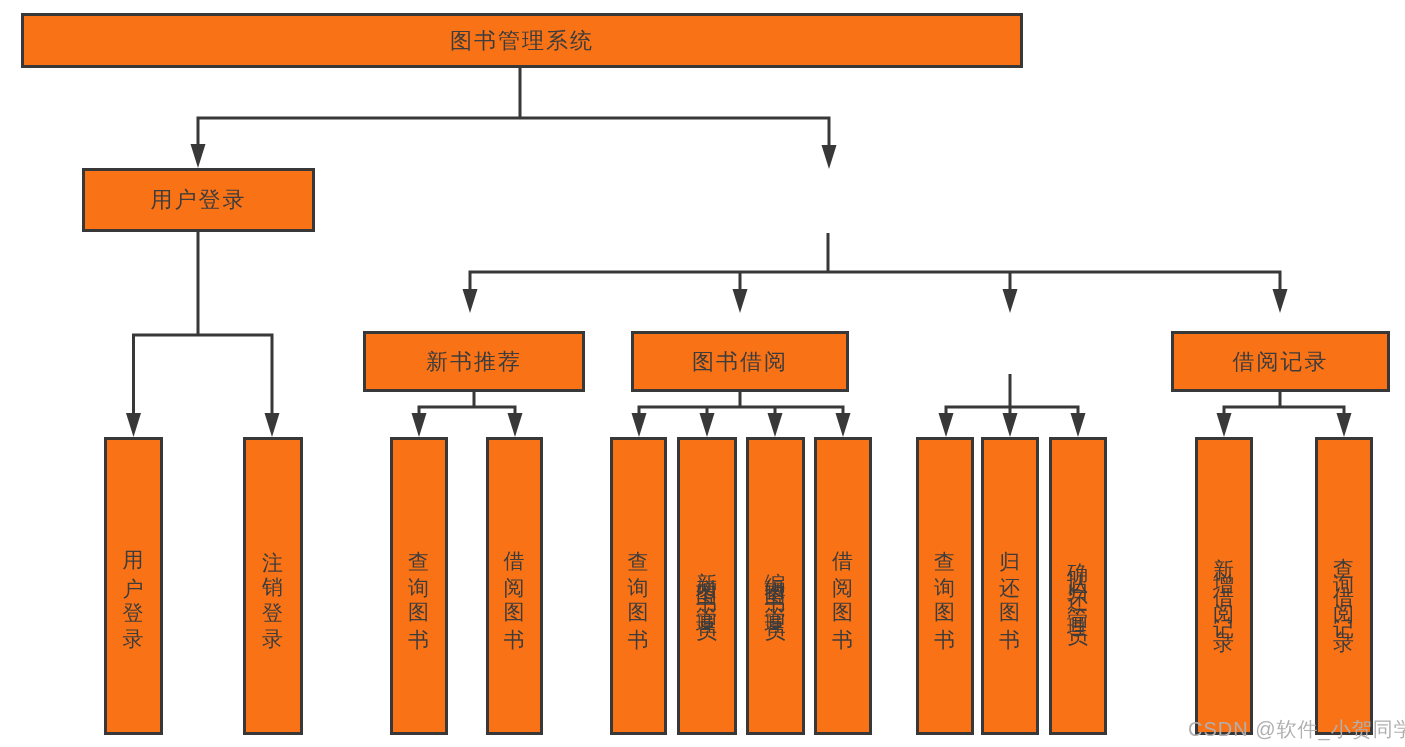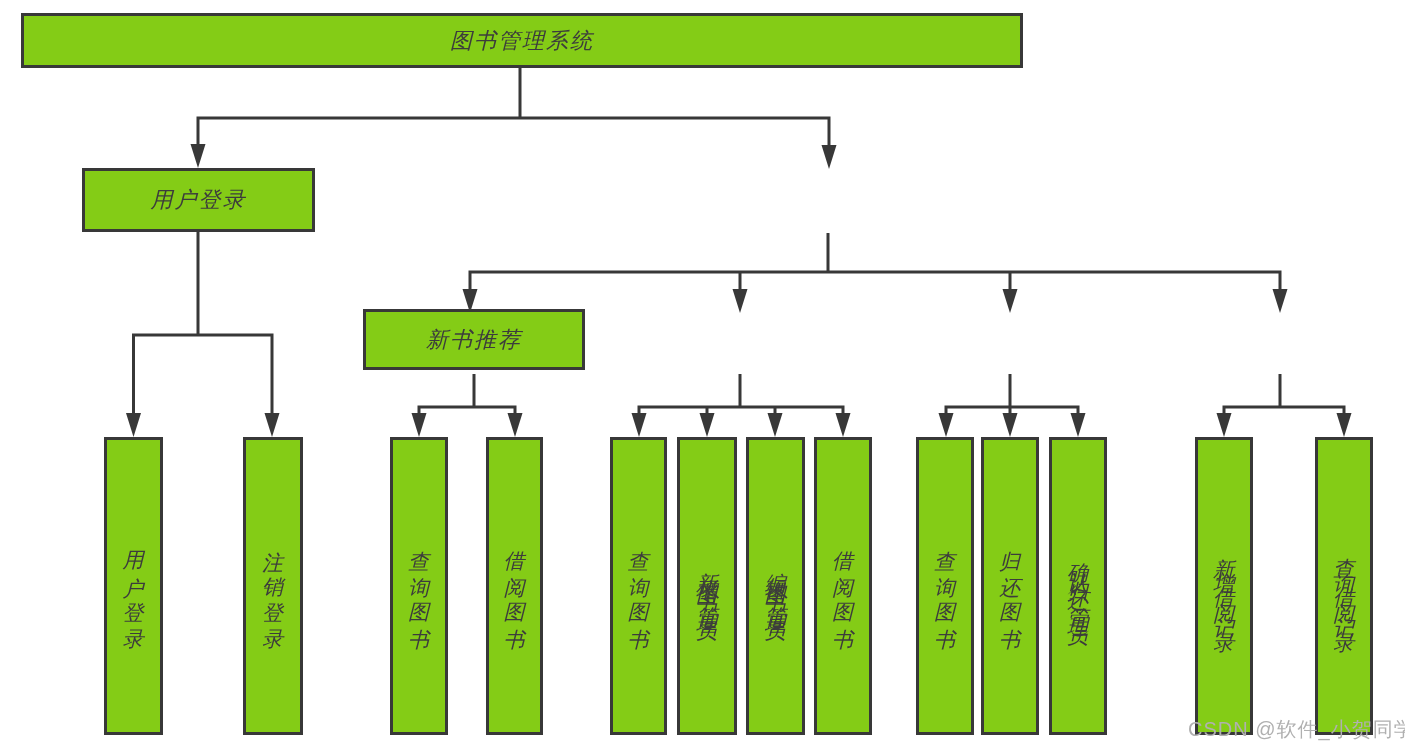--- a/index.html
+++ b/index.html
@@ -14,37 +14,36 @@
   }
   .connectors {
     position: absolute;
     left: 0; top: 0;
     width: 1405px; height: 747px;
     pointer-events: none;
   }
   .box {
     position: absolute;
     border: 3px solid #383838;
-    background: #84cc16;
+    background: #f97316;
     display: flex;
     align-items: center;
     justify-content: center;
     color: #3c3c3c;
     font-size: 22px;
     letter-spacing: 2px;
     white-space: nowrap;
-    font-style: italic;
   }
   
   .root  { left: 21px;  top: 13px;  width: 1002px; height: 55px; }
   
   .l2a   { left: 82px;  top: 168px; width: 233px;  height: 64px; }
   .l2b   { left: 712px; top: 169px; width: 235px;  height: 64px; }
   
-  .l3    { top: 309px; height: 61px; }
+  .l3    { top: 331px; height: 61px; }
   .l3a   { left: 363px;  width: 222px; }
   .l3b   { left: 631px;  width: 218px; }
   .l3c   { left: 901px;  width: 218px; }
   .l3d   { left: 1171px; width: 219px; }
   
   .leaf  { top: 437px; height: 298px; letter-spacing: 0; }
   .vtext {
     writing-mode: vertical-rl;
     text-orientation: mixed;
     font-size: 21px;
@@ -127,20 +126,26 @@
     <span>图书管理系统</span>
   </div>
 
   <div class="box l2a">
     <span>用户登录</span>
   </div>
 
   <div class="box l3 l3a">
     <span>新书推荐</span>
   </div>
+  <div class="box l3 l3b">
+    <span>图书借阅</span>
+  </div>
+  <div class="box l3 l3d">
+    <span>借阅记录</span>
+  </div>
 
   <div class="box leaf lf1">
     <span class="vtext ls-a">用户登录</span>
   </div>
   <div class="box leaf lf2">
     <span class="vtext ls-a">注销登录</span>
   </div>
 
   <div class="box leaf lf3">
     <span class="vtext ls-a">查询图书</span>

